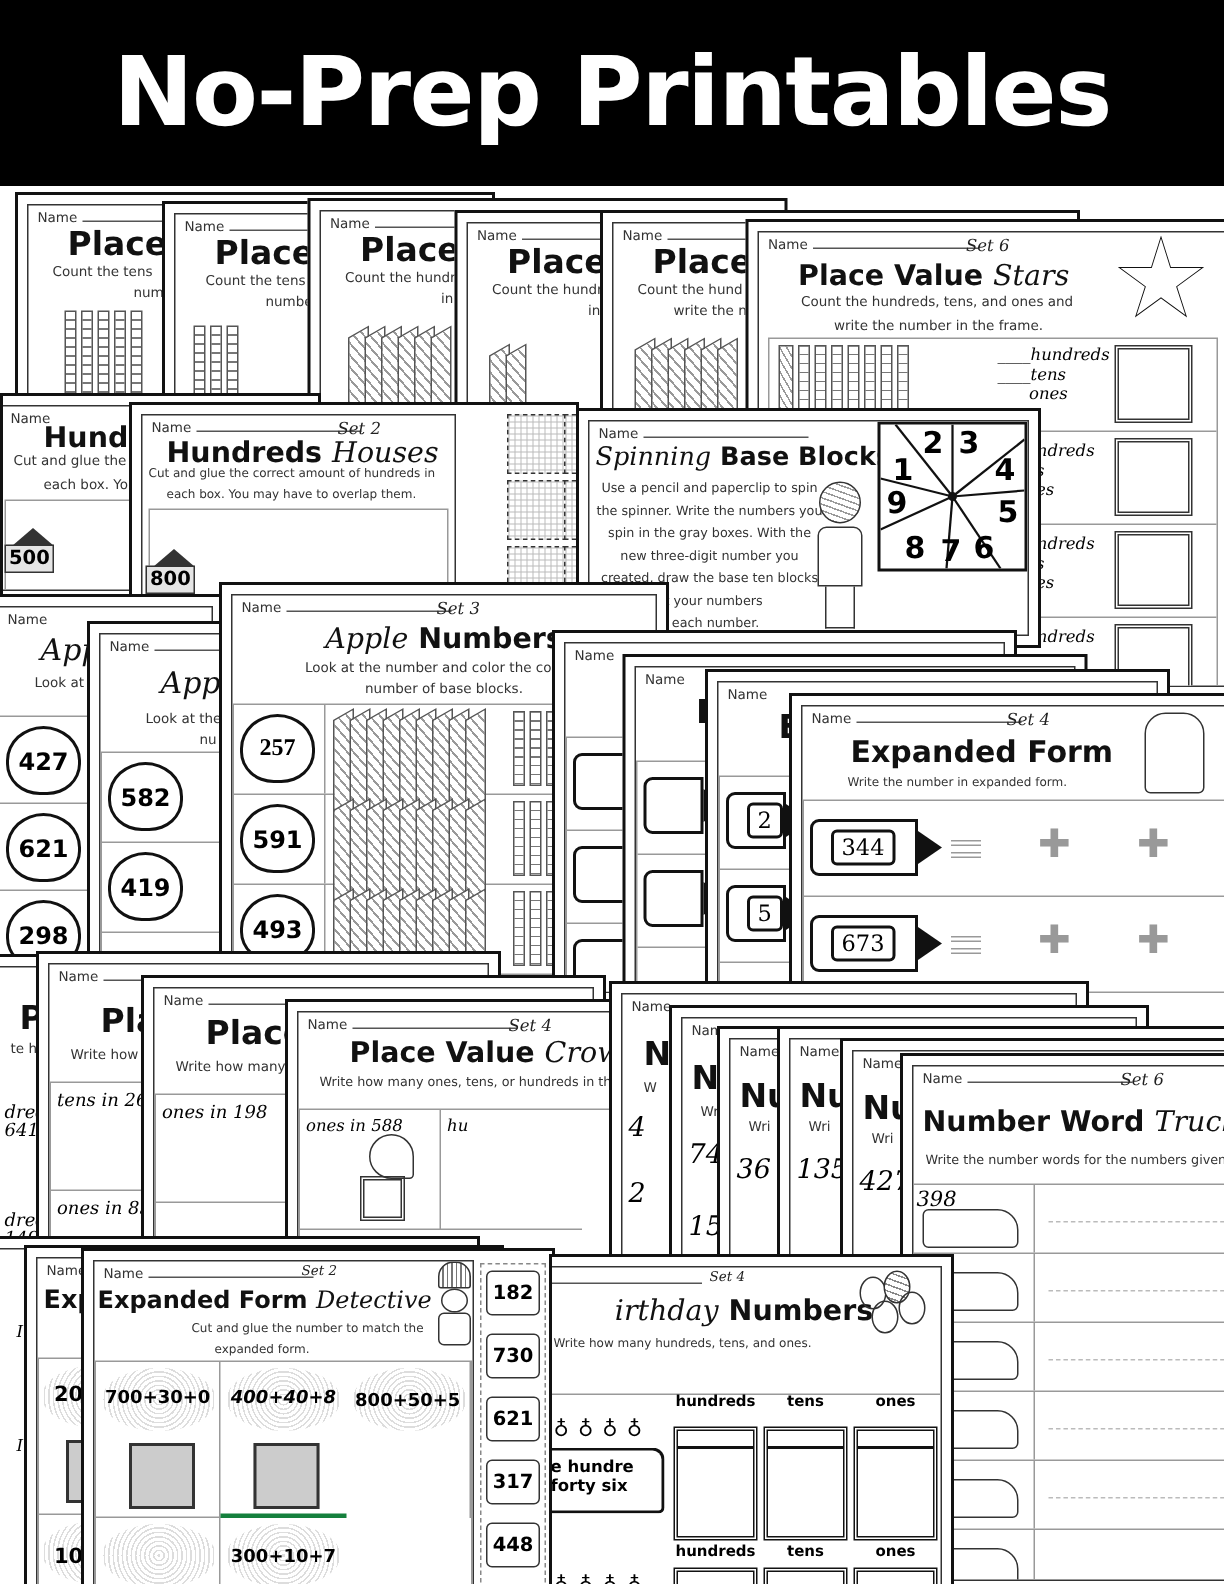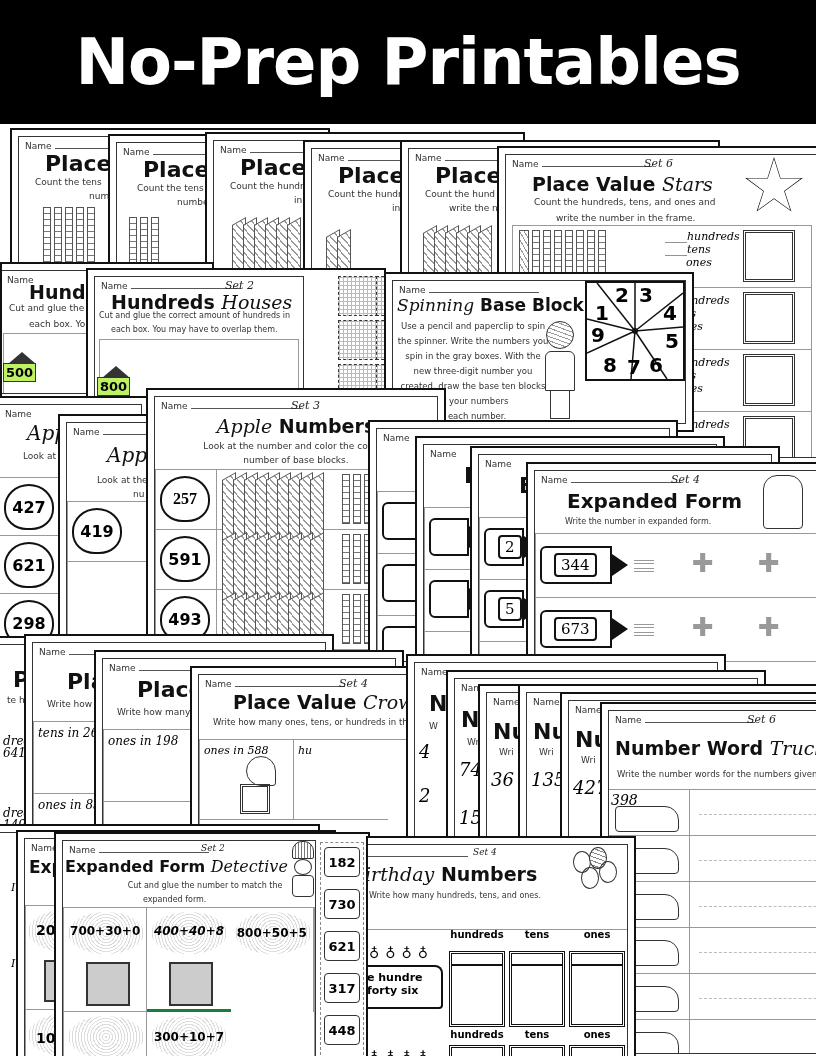--- a/index.html
+++ b/index.html
@@ -29,21 +29,21 @@
   .spinner { position: absolute; border: 2px solid #111; background: #fff; }
   .spinner span { position: absolute; font-weight: bold; font-size: 20px; }
   .frame { position: absolute; border: 3px double #333; background: #fff; }
   .truck-row { position: absolute; left: 6px; right: 0; height: 46px; border-bottom: 1px solid #999; }
   .gray-box { position: absolute; background: #ccc; border: 2px solid #333; }
   .gift { position: absolute; border: 3px double #111; background: #fff; }
   .tag { position: absolute; width: 36px; height: 30px; border: 1.5px solid #333; border-radius: 4px; font-weight: bold; font-size: 13px; display: flex; align-items: center; justify-content: center; background: #fff; }
   .fp { position: absolute; width: 76px; height: 42px; border-radius: 50%; background: repeating-radial-gradient(circle, #ddd 0 1px, #fff 1px 3px); }
   .star { position: absolute; width: 56px; height: 56px; background: #fff; clip-path: polygon(50% 0%, 61% 35%, 98% 35%, 68% 57%, 79% 91%, 50% 70%, 21% 91%, 32% 57%, 2% 35%, 39% 35%); }
   .star-outline { position: absolute; width: 60px; height: 60px; background: #111; clip-path: polygon(50% 0%, 61% 35%, 98% 35%, 68% 57%, 79% 91%, 50% 70%, 21% 91%, 32% 57%, 2% 35%, 39% 35%); }
-  .house { position: absolute; border: 1.5px solid #333; background: #bef264; font-weight: bold; font-size: 13px; padding: 1px 2px; }
+  .house { position: absolute; border: 1.5px solid #333; background: #e5e5e5; font-weight: bold; font-size: 13px; padding: 1px 2px; }
   .house::before { content: ""; position: absolute; left: 4px; top: -12px; border-left: 14px solid transparent; border-right: 14px solid transparent; border-bottom: 12px solid #333; }
   .graph-paper { position: absolute; background-color: #fff; background-image: linear-gradient(#bbb 1px, transparent 1px), linear-gradient(90deg, #bbb 1px, transparent 1px); background-size: 4px 4px; border: 1px dashed #333; }
 </style>
 </head>
 <body>
 
 <div class="banner">
   <h1>No-Prep Printables</h1>
 </div>
 
@@ -252,20 +252,23 @@
   </div>
 
   <div class="sheet" style="left:58px;top:290px;width:160px;height:250px;">
     <div class="inner">
       <div class="name"><span>Name</span><span class="line"></span></div>
       <div class="title" style="top:20px;font-size:20px;text-align:left;left:40px;"><span class="script">App</span></div>
       <div class="instr" style="top:52px;text-align:left;left:30px;">Look at the</div>
       <div class="instr" style="top:66px;text-align:left;left:66px;">nu</div>
       <div class="grid-rows" style="top:78px;height:180px;left:0;">
         <div class="row" style="height:60px;">
+            <div class="apple" style="left:4px;top:6px;">582</div>
+          </div>
+        <div class="row" style="height:60px;">
             <div class="apple" style="left:4px;top:6px;">419</div>
           </div>
       </div>
     </div>
   </div>
 
   <div class="sheet" style="left:146px;top:264px;width:300px;height:280px;">
     <div class="inner">
       <div class="name"><span>Name</span><span class="line"></span></div>
       <div class="set" style="left:136px;">Set 3</div>
@@ -601,21 +604,21 @@
       <div class="tag" style="left:3px;top:88px;">621</div>
       <div class="tag" style="left:3px;top:130px;">317</div>
       <div class="tag" style="left:3px;top:172px;">448</div>
     </div>
   </div>
 
   <div class="sheet" style="left:366px;top:712px;width:270px;height:240px;">
     <div class="inner" style="left:-4px;">
       <div class="name" style="left:0;"><span class="line" style="width:100px;"></span></div>
       <div class="set" style="left:108px;font-size:9px;">Set 4</div>
-      <div class="title" style="top:18px;font-size:19px;text-align:left;left:0;">
+      <div class="title" style="top:18px;font-size:19px;text-align:center;left:0;">
         <span class="script">irthday</span> <span>Numbers</span>
       </div>
       <div class="instr" style="top:46px;text-align:left;left:4px;font-size:8px;">Write how many hundreds, tens, and ones.</div>
       <div style="position:absolute;left:202px;top:2px;width:52px;height:80px;">
         <div style="position:absolute;left:6px;top:4px;width:18px;height:22px;border:1.5px solid #333;border-radius:50%;"></div>
         <div style="position:absolute;left:22px;top:0;width:18px;height:22px;border:1.5px solid #333;border-radius:50%;background:repeating-linear-gradient(20deg,#fff 0 3px,#888 3px 4px);"></div>
         <div style="position:absolute;left:32px;top:14px;width:18px;height:22px;border:1.5px solid #333;border-radius:50%;"></div>
         <div style="position:absolute;left:14px;top:20px;width:18px;height:22px;border:1.5px solid #333;border-radius:50%;"></div>
       </div>
       <div style="position:absolute;left:0;right:0;top:84px;border-top:1px solid #999;"></div>

